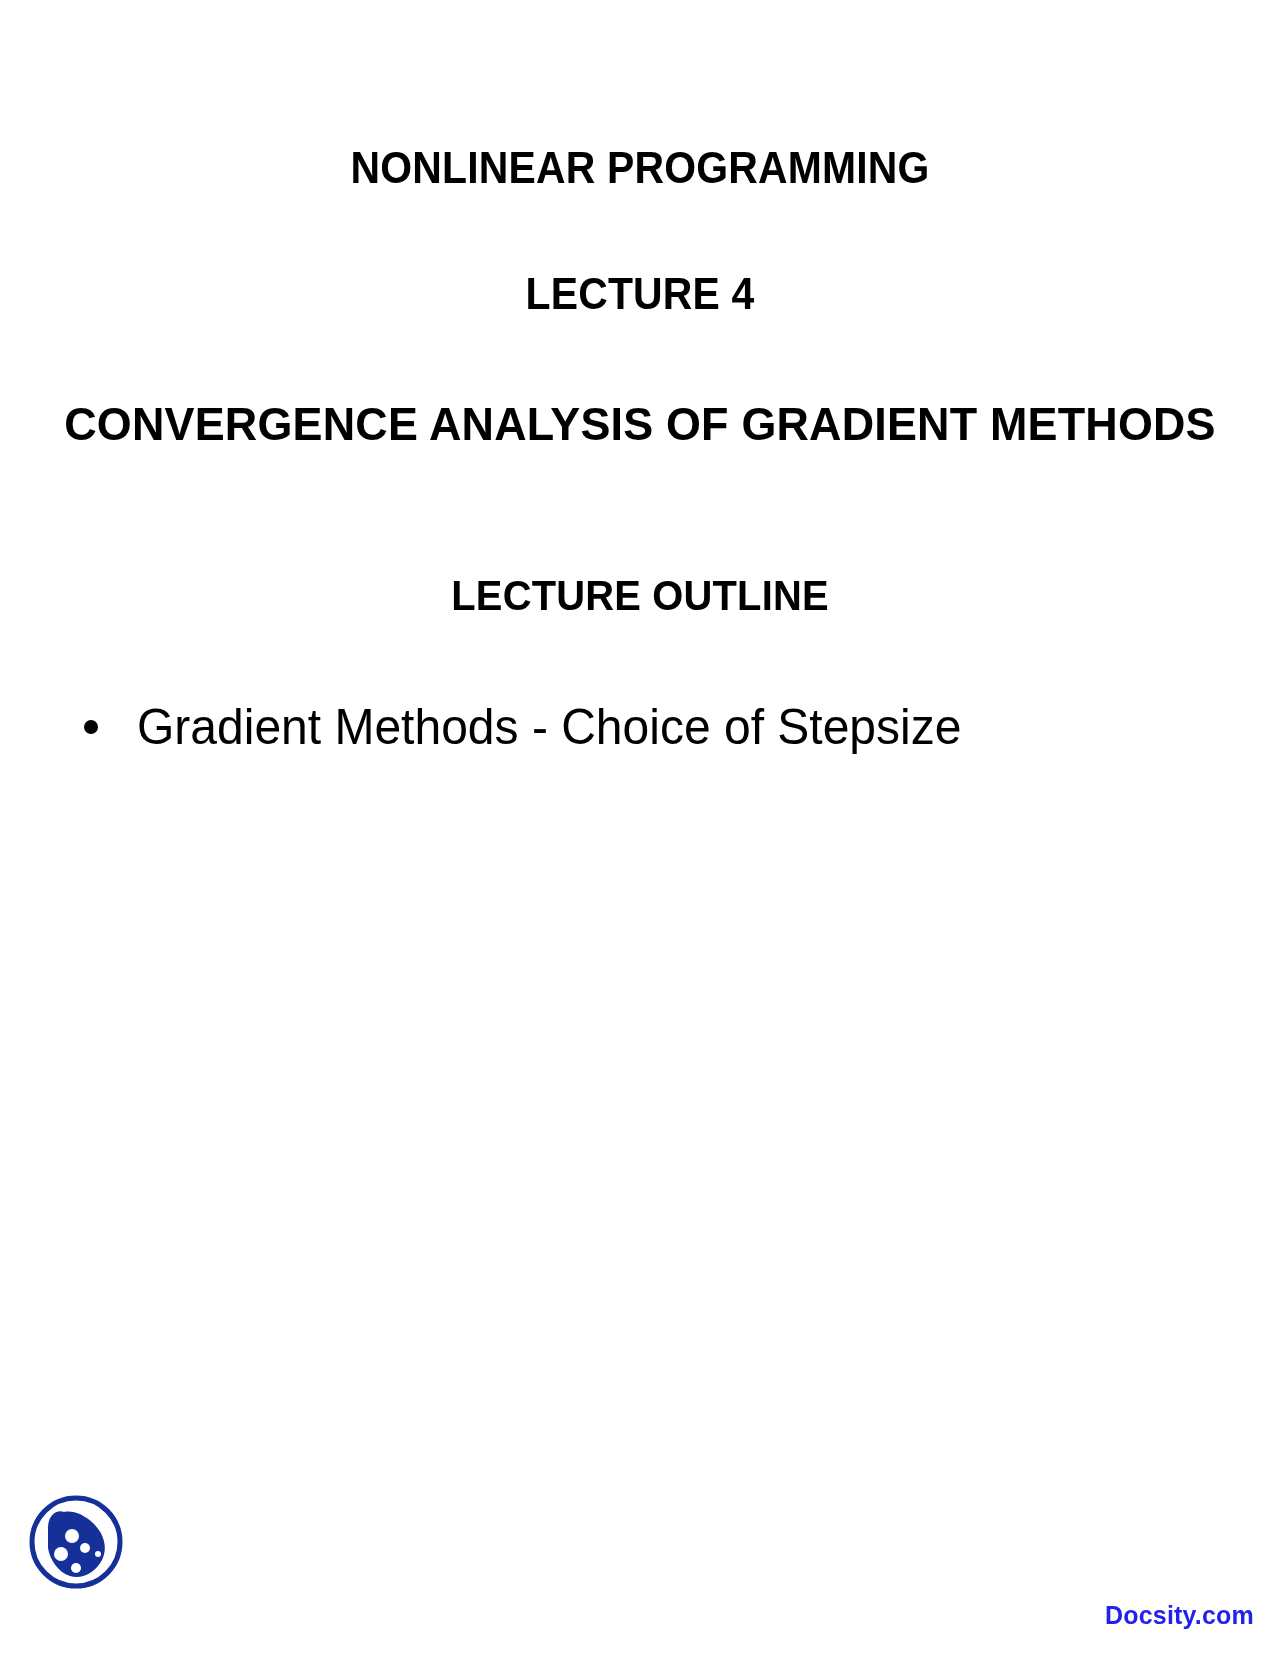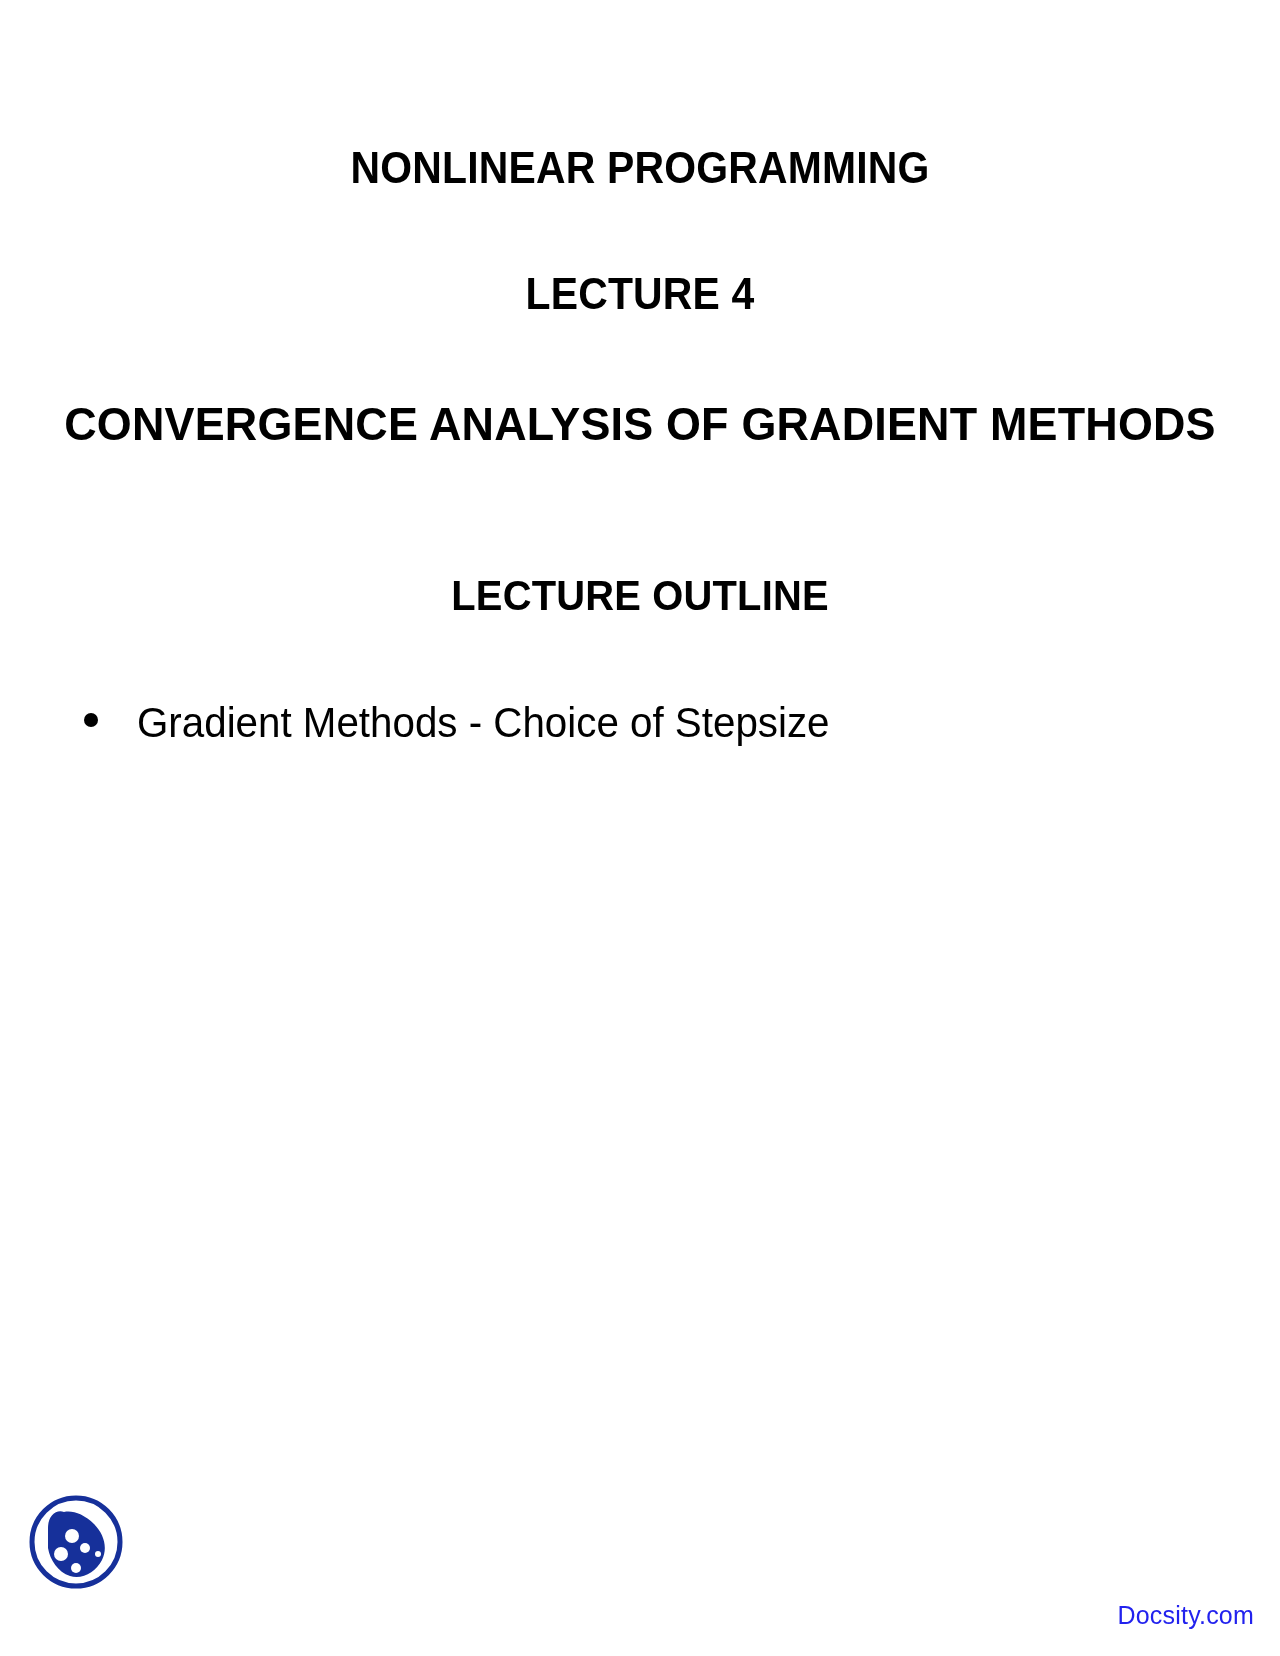--- a/index.html
+++ b/index.html
@@ -67,21 +67,21 @@
     left: 84px;
     width: 1100px;
     margin: 0;
     padding: 0;
     list-style: none;
   }
 
   .bullet-item {
     display: flex;
     align-items: baseline;
-    font-size: 42px;
+    font-size: 50px;
     font-weight: normal;
     line-height: 1;
     margin-bottom: 38px;
     white-space: nowrap;
   }
 
   .bullet-marker {
     flex: 0 0 auto;
     width: 14px;
     height: 14px;
@@ -105,21 +105,21 @@
     top: 1486px;
     width: 100px;
     height: 108px;
   }
 
   #docsity-url {
     position: absolute;
     right: 26px;
     top: 1601px;
     font-size: 25px;
-    font-weight: normal;
+    font-weight: bold;
     color: #2222ee;
     letter-spacing: 0.2px;
     white-space: nowrap;
   }
 </style>
 </head>
 <body>
 
 <div class="slide">
 

